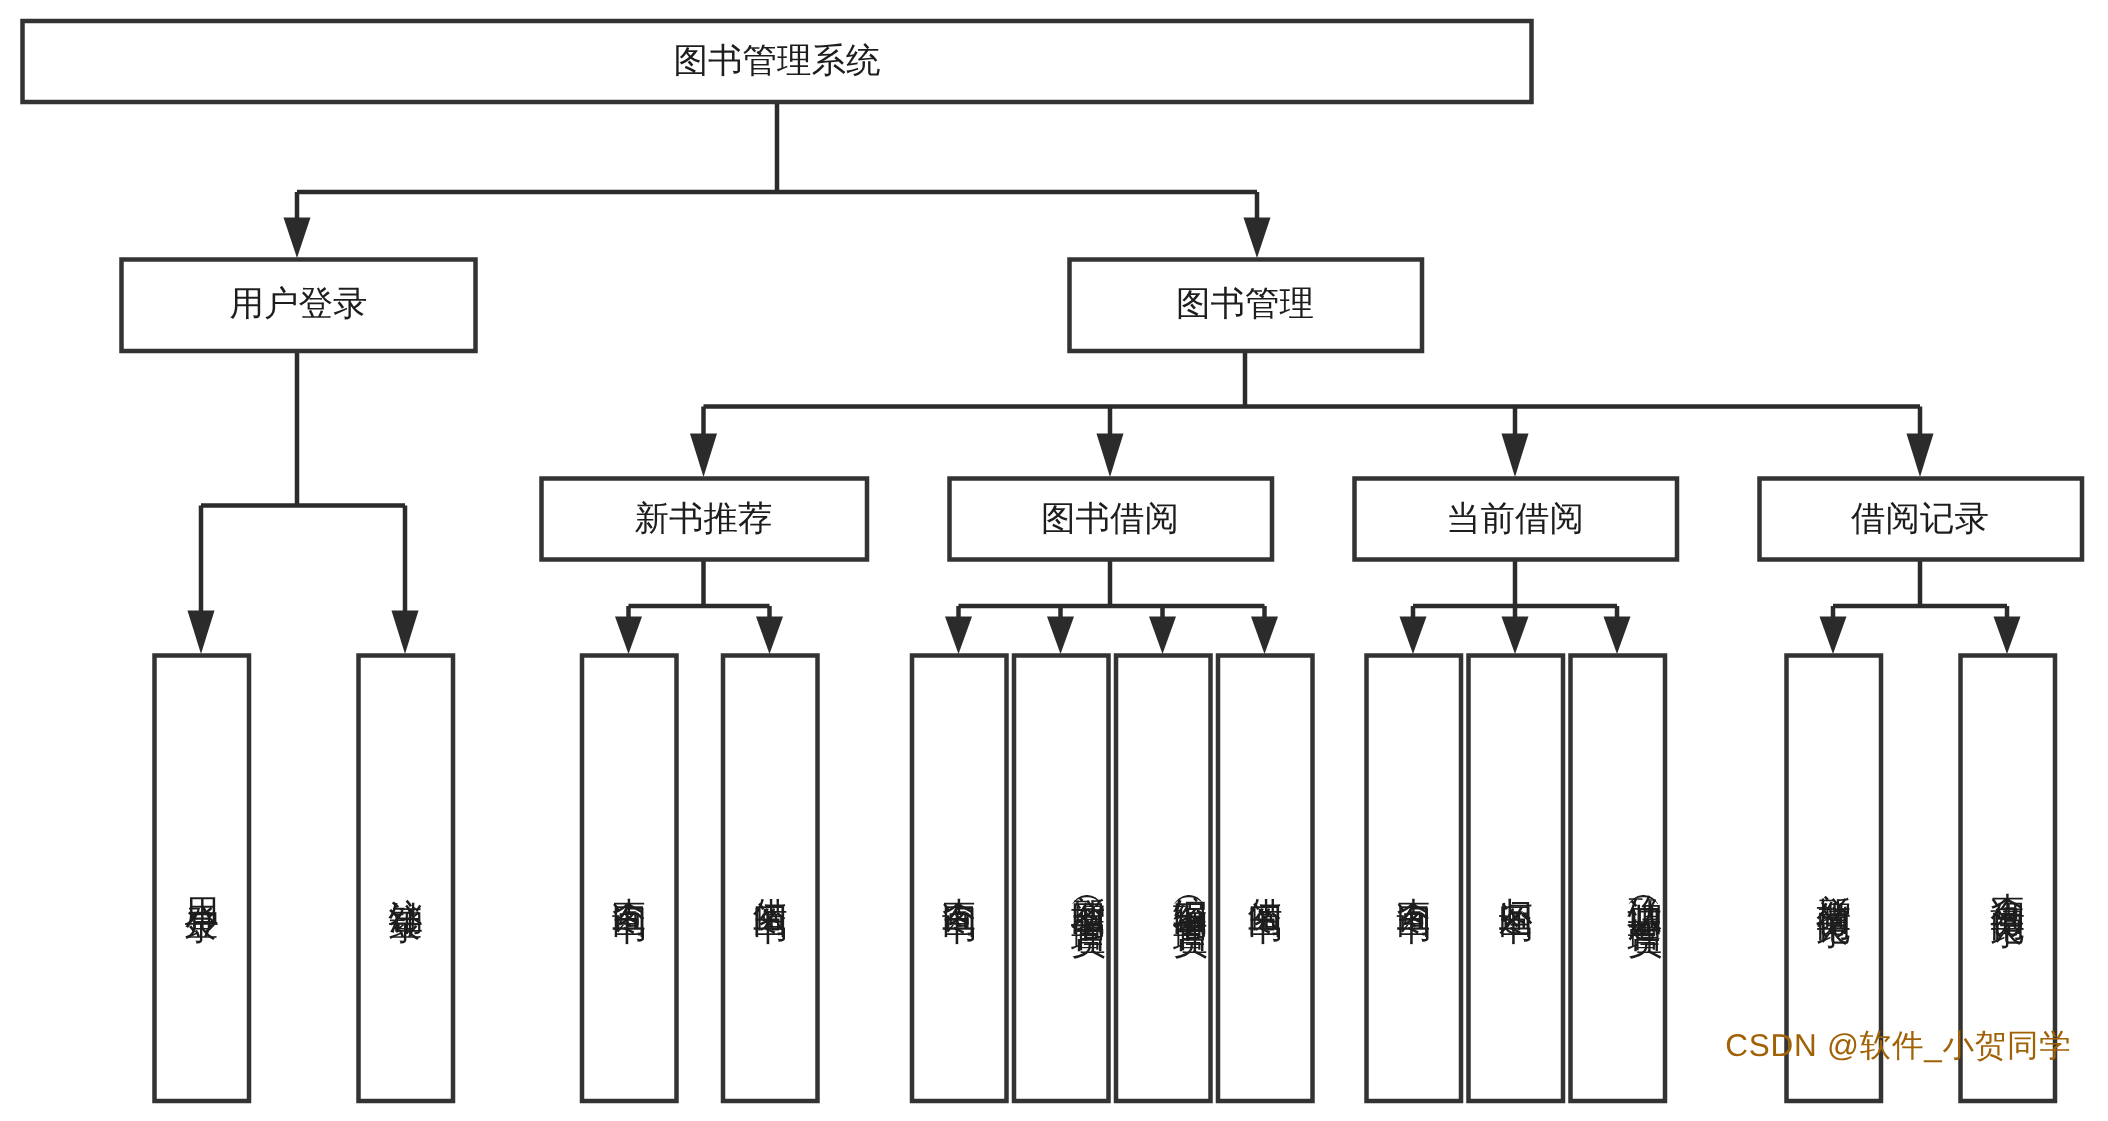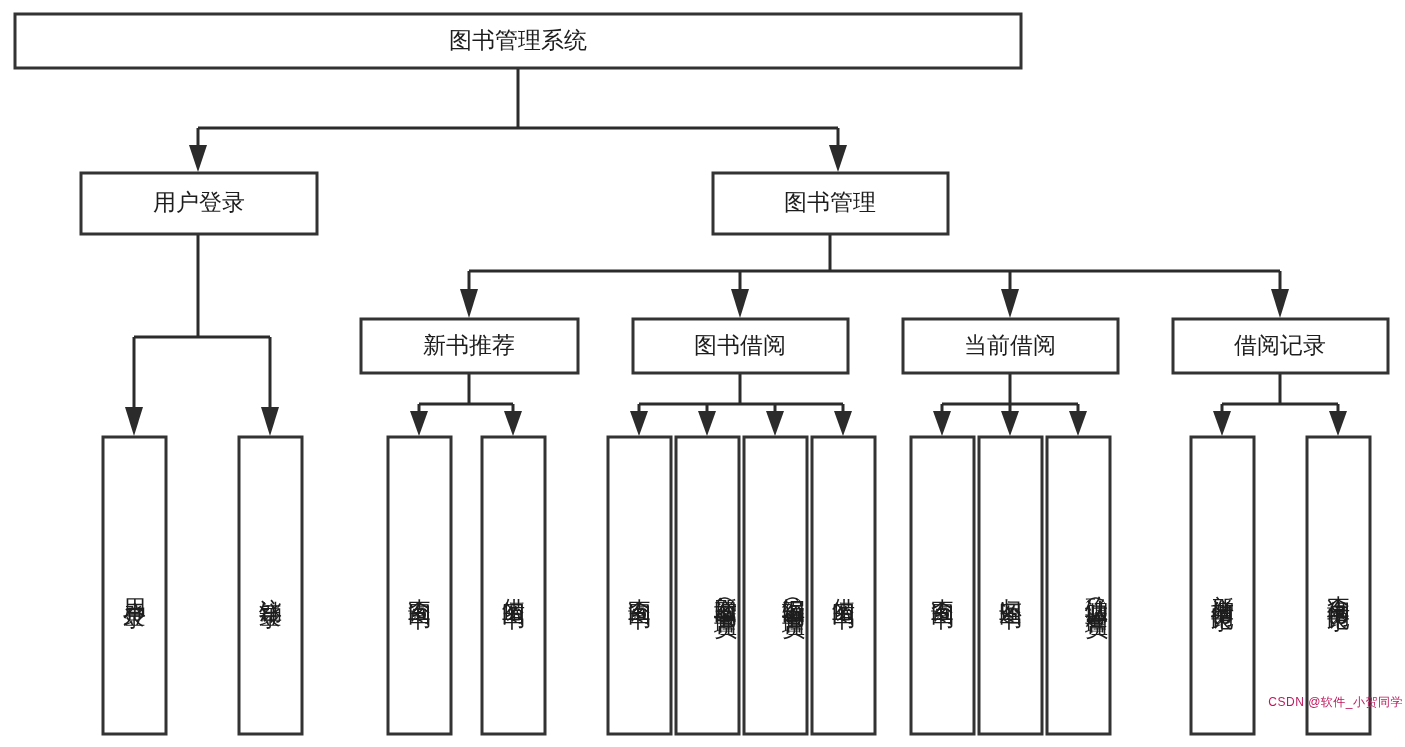--- a/index.html
+++ b/index.html
@@ -60,25 +60,25 @@
     letter-spacing: 3px;
     text-align: center;
     display: flex;
     align-items: flex-start;
     justify-content: center;
     white-space: nowrap;
     pointer-events: none;
   }
   .watermark {
     position: absolute;
-    right: 2px;
+    right: 24px;
     bottom: 4px;
     font-family: "Liberation Sans", "DejaVu Sans", sans-serif;
-    font-size: 12px;
-    color: #be185d;
+    font-size: 21px;
+    color: #a16207;
     white-space: nowrap;
     letter-spacing: 0.5px;
   }
 </style>
 </head>
 <body>
 
 <div id="diagram-root">
 
   <svg id="tree-svg" viewBox="0 0 1405 747">

